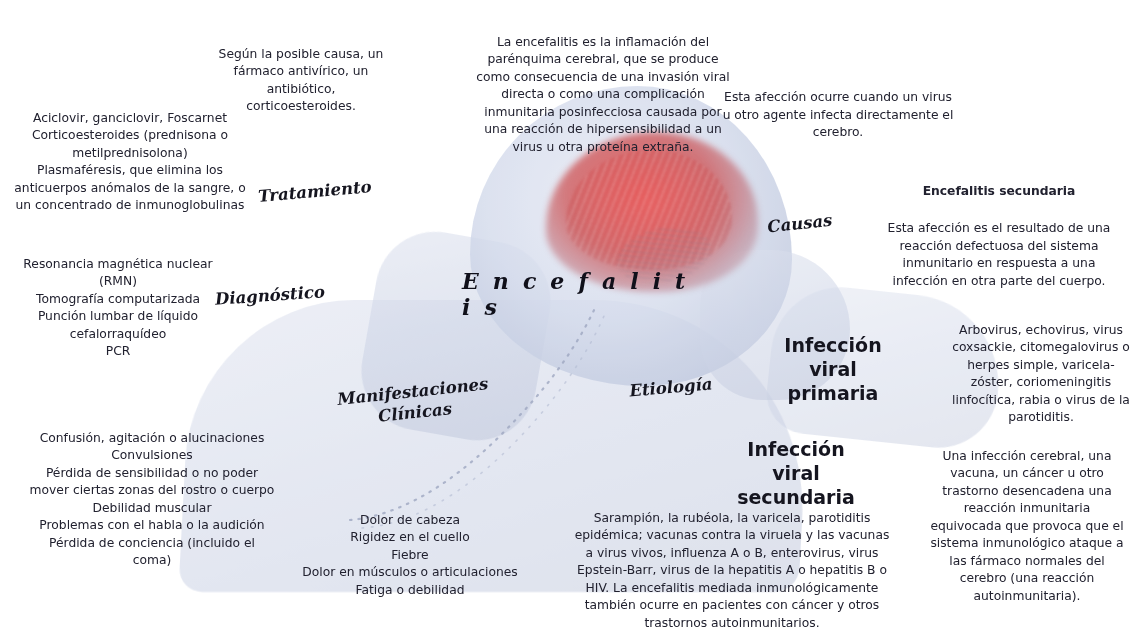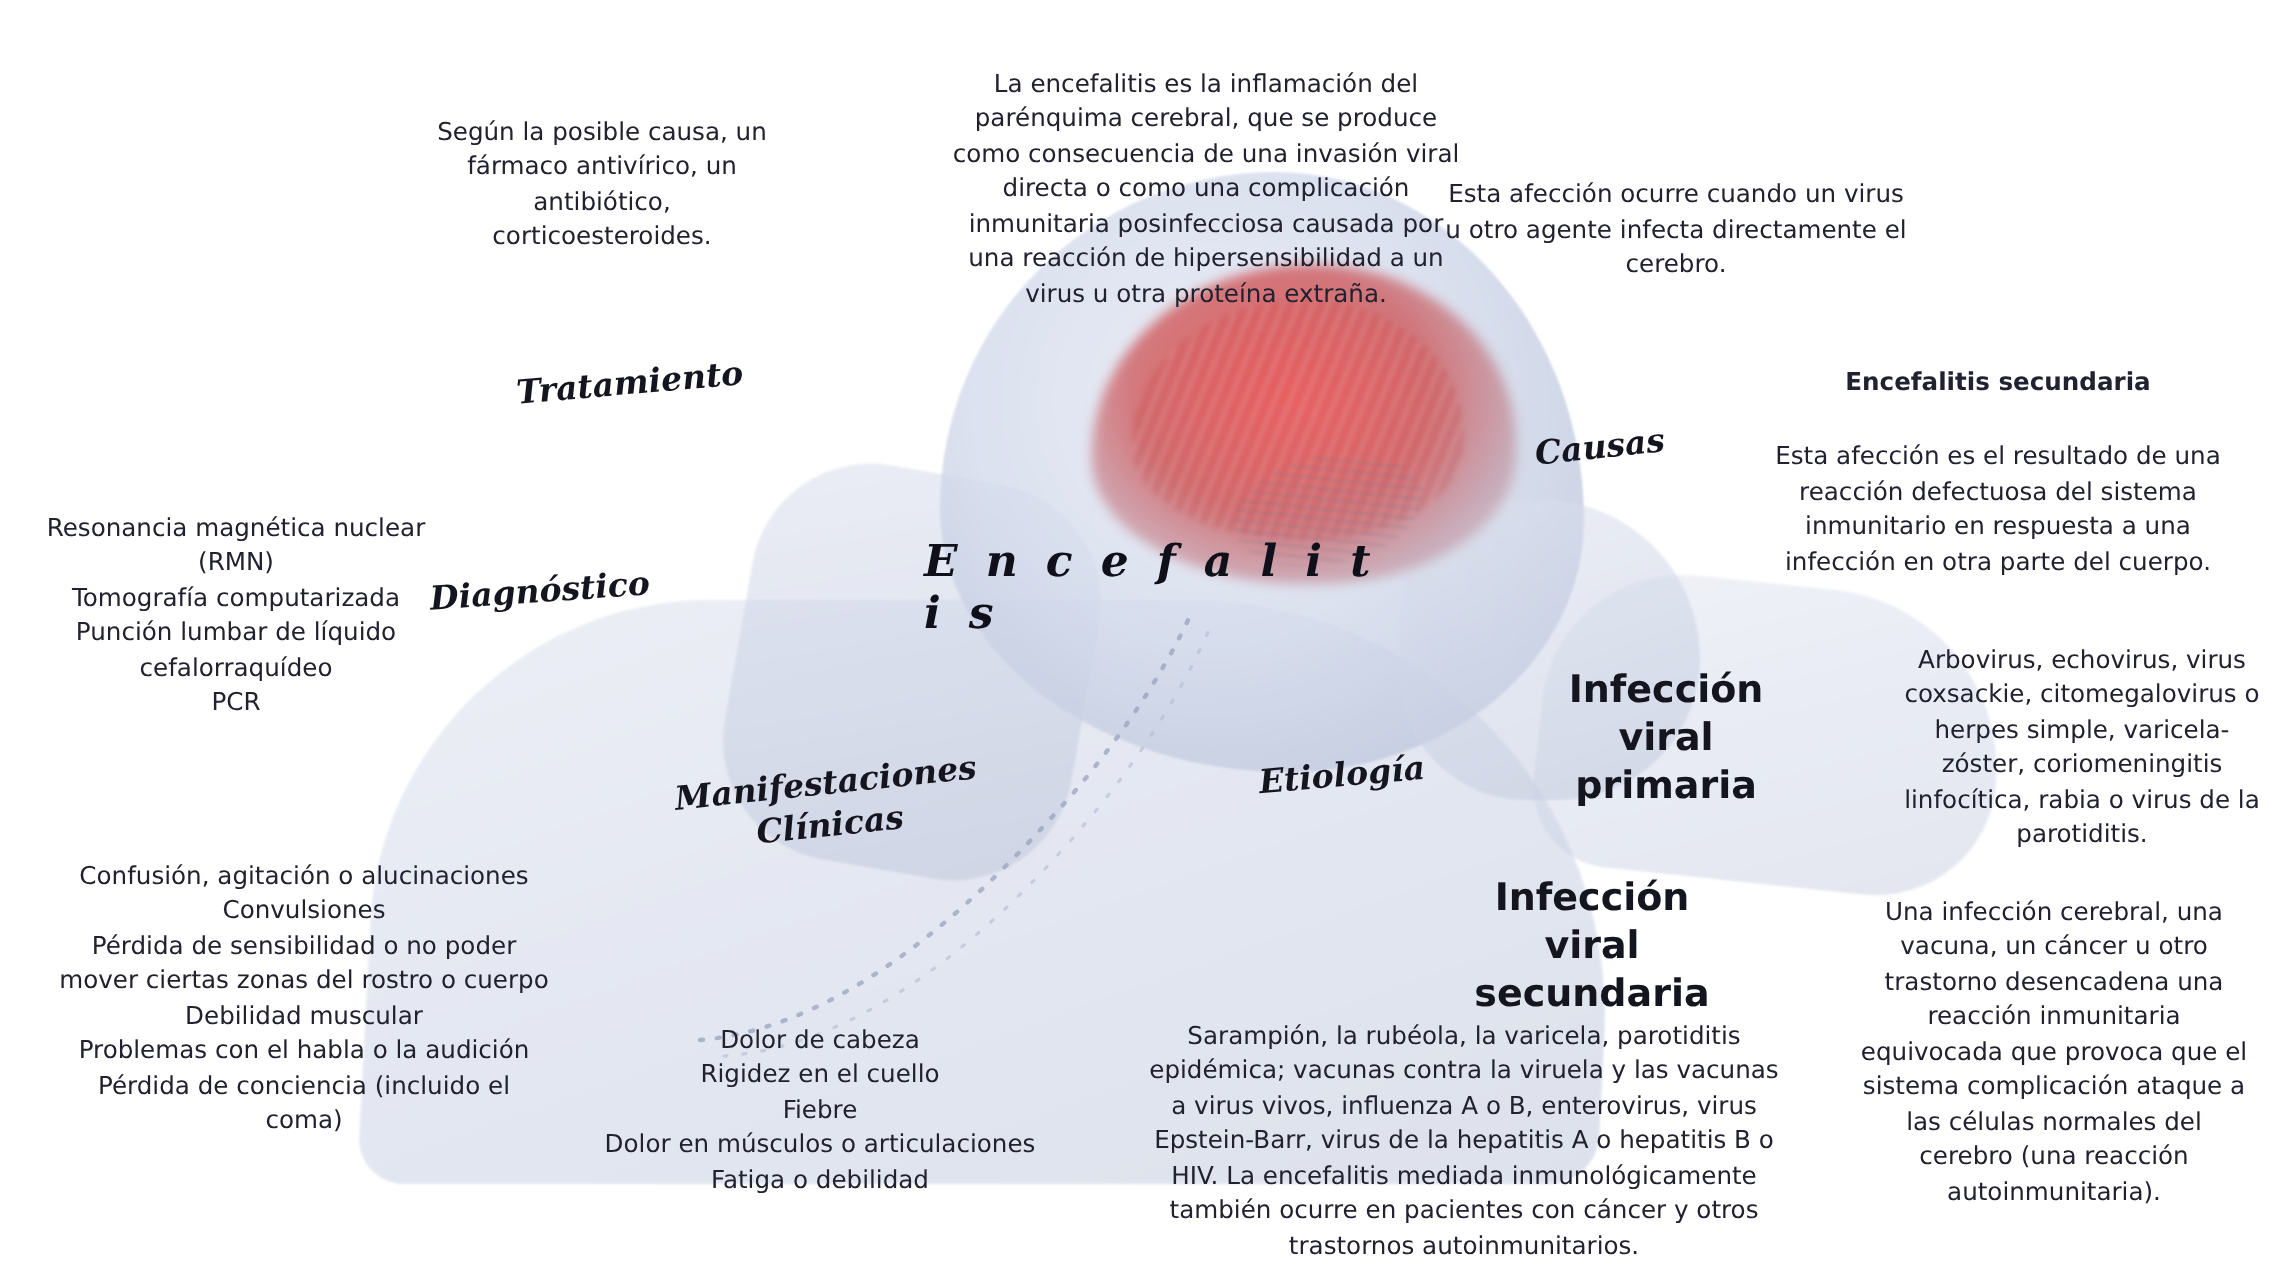--- a/index.html
+++ b/index.html
@@ -186,21 +186,24 @@
       <path d="M10 220 C70 215 130 170 180 115 C215 78 240 40 255 8" fill="none" stroke="#9aa3bd" stroke-width="2.2" stroke-dasharray="1.5 7" stroke-linecap="round" opacity="0.75"></path>
       <path d="M22 228 C82 224 142 180 192 124 C226 86 250 48 264 16" fill="none" stroke="#b3bbd2" stroke-width="1.6" stroke-dasharray="1.5 8" stroke-linecap="round" opacity="0.6"></path>
     </svg>
   </div>
 
   <div id="title">E n c e f a l i t i s</div>
 
   <div class="note" style="left:438px; top:34px; width:258px;margin-left:36px;">La encefalitis es la inflamación del parénquima cerebral, que se produce como consecuencia de una invasión viral directa o como una complicación inmunitaria posinfecciosa causada por una reacción de hipersensibilidad a un virus u otra proteína extraña.</div>
 
   <div class="label" style="left:250px; top:182px; width:130px; transform: rotate(-5deg);">Tratamiento</div>
-  <div class="note" style="left:210px; top:46px; width:182px;margin-top:12px;">Según la posible causa, un fármaco antivírico, un antibiótico, corticoesteroides.</div>
+  <div class="note" style="left:210px; top:46px; width:182px;">Según la posible causa, un fármaco antivírico, un antibiótico, corticoesteroides.</div>
+  <div class="note" style="left:14px; top:110px; width:232px;">Aciclovir, ganciclovir, Foscarnet
+Corticoesteroides (prednisona o metilprednisolona)
+Plasmaféresis, que elimina los anticuerpos anómalos de la sangre, o un concentrado de inmunoglobulinas</div>
 
   <div class="label" style="left:208px; top:286px; width:124px; transform: rotate(-4deg);">Diagnóstico</div>
   <div class="note" style="left:22px; top:256px; width:192px;">Resonancia magnética nuclear (RMN)
 Tomografía computarizada
 Punción lumbar de líquido cefalorraquídeo
 PCR</div>
 
   <div class="label" style="left:334px; top:382px; width:160px; transform: rotate(-6deg);">Manifestaciones Clínicas</div>
   <div class="note" style="left:28px; top:430px; width:248px;">Confusión, agitación o alucinaciones
 Convulsiones
@@ -223,15 +226,15 @@
     <span>Esta afección es el resultado de una reacción defectuosa del sistema inmunitario en respuesta a una infección en otra parte del cuerpo.</span>
   </div>
 
   <div class="label" style="left:618px; top:378px; width:106px; transform: rotate(-5deg);">Etiología</div>
 
   <div class="label small" style="left:776px; top:334px; width:114px;">Infección viral primaria</div>
   <div class="note" style="left:952px; top:304px; width:178px;margin-top:18px;">Arbovirus, echovirus, virus coxsackie, citomegalovirus o herpes simple, varicela-zóster, coriomeningitis linfocítica, rabia o virus de la parotiditis.</div>
 
   <div class="label small" style="left:736px; top:438px; width:120px;">Infección viral secundaria</div>
   <div class="note" style="left:574px; top:510px; width:316px;">Sarampión, la rubéola, la varicela, parotiditis epidémica; vacunas contra la viruela y las vacunas a virus vivos, influenza A o B, enterovirus, virus Epstein-Barr, virus de la hepatitis A o hepatitis B o HIV. La encefalitis mediada inmunológicamente también ocurre en pacientes con cáncer y otros trastornos autoinmunitarios.</div>
-  <div class="note" style="left:930px; top:448px; width:194px;">Una infección cerebral, una vacuna, un cáncer u otro trastorno desencadena una reacción inmunitaria equivocada que provoca que el sistema complicación ataque a las células normales del cerebro (una reacción autoinmunitaria).</div>
+  <div class="note" style="left:930px; top:448px; width:194px;">Una infección cerebral, una vacuna, un cáncer u otro trastorno desencadena una reacción inmunitaria equivocada que provoca que el sistema inmunológico ataque a las fármaco normales del cerebro (una reacción autoinmunitaria).</div>
 
 </div>
 
 </body></html>

